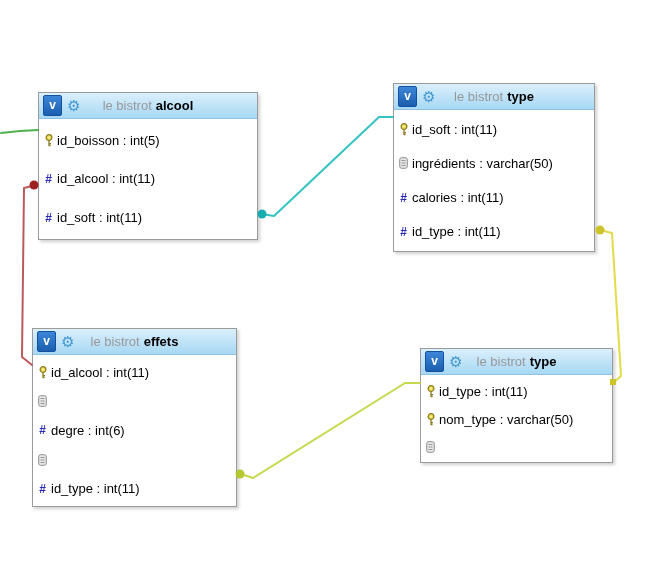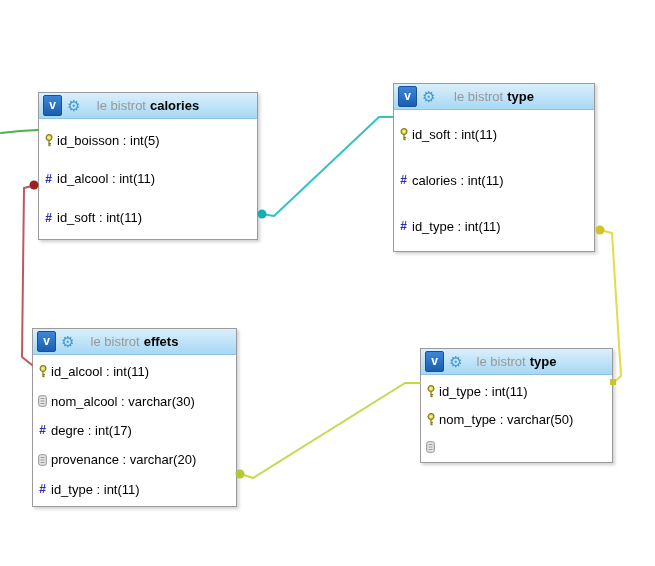--- a/index.html
+++ b/index.html
@@ -48,21 +48,21 @@
 </head>
 <body>
 
 <div id="canvas">
   <div id="tables-layer">
       <div class="table-card" style="left: 38px; top: 92px; width: 220px; height: 148px;">
     <div class="table-header">
       <div class="v-badge">v</div>
       <span class="gear-icon">⚙</span>
       <span class="header-title">
-        <span class="prefix">le bistrot</span><span class="tname">calories</span>
+        <span class="prefix">le bistrot</span><span class="tname">alcool</span>
       </span>
     </div>
     <div class="rows">
           <div class="field-row">
     <span class="field-icon">
               <svg width="10" height="13" viewBox="0 0 10 13">
                 <circle cx="5" cy="3.6" r="2.9" fill="#eadb4e" stroke="#8a7a1e" stroke-width="1.2"></circle>
                 <circle cx="5" cy="3.4" r="0.9" fill="#fdf6c0" stroke="none"></circle>
                 <path d="M5 6.5 L5 12 M5 9.6 L7 9.6 M5 11.5 L6.6 11.5" stroke="#8a7a1e" stroke-width="1.3" fill="none"></path>
               </svg>
@@ -97,20 +97,29 @@
               <svg width="10" height="13" viewBox="0 0 10 13">
                 <circle cx="5" cy="3.6" r="2.9" fill="#eadb4e" stroke="#8a7a1e" stroke-width="1.2"></circle>
                 <circle cx="5" cy="3.4" r="0.9" fill="#fdf6c0" stroke="none"></circle>
                 <path d="M5 6.5 L5 12 M5 9.6 L7 9.6 M5 11.5 L6.6 11.5" stroke="#8a7a1e" stroke-width="1.3" fill="none"></path>
               </svg>
             </span>
     <span class="field-text">id_soft : int(11)</span>
   </div>
           <div class="field-row">
     <span class="field-icon">
+              <svg width="9" height="12" viewBox="0 0 9 12">
+                <rect x="0.7" y="0.7" width="7.6" height="10.6" rx="2" fill="#e6e6e6" stroke="#8f8f8f" stroke-width="1"></rect>
+                <path d="M2.5 3.5 H6.5 M2.5 6 H6.5 M2.5 8.5 H6.5" stroke="#9a9a9a" stroke-width="1"></path>
+              </svg>
+            </span>
+    <span class="field-text">ingrédients : varchar(50)</span>
+  </div>
+          <div class="field-row">
+    <span class="field-icon">
               <span class="num-glyph">#</span>
             </span>
     <span class="field-text">calories : int(11)</span>
   </div>
           <div class="field-row">
     <span class="field-icon">
               <span class="num-glyph">#</span>
             </span>
     <span class="field-text">id_type : int(11)</span>
   </div>
@@ -135,36 +144,34 @@
             </span>
     <span class="field-text">id_alcool : int(11)</span>
   </div>
           <div class="field-row">
     <span class="field-icon">
               <svg width="9" height="12" viewBox="0 0 9 12">
                 <rect x="0.7" y="0.7" width="7.6" height="10.6" rx="2" fill="#e6e6e6" stroke="#8f8f8f" stroke-width="1"></rect>
                 <path d="M2.5 3.5 H6.5 M2.5 6 H6.5 M2.5 8.5 H6.5" stroke="#9a9a9a" stroke-width="1"></path>
               </svg>
             </span>
-    <span class="field-text">nom_alcool : varchar(30)</span>
-  </div>
-          <div class="field-row">
-    <span class="field-icon">
-              <span class="num-glyph">#</span>
-            </span>
-    <span class="field-text">degre : int(17)</span>
-  </div>
-          <div class="field-row">
-    <span class="field-icon">
-              <svg width="9" height="12" viewBox="0 0 9 12">
-                <rect x="0.7" y="0.7" width="7.6" height="10.6" rx="2" fill="#e6e6e6" stroke="#8f8f8f" stroke-width="1"></rect>
-                <path d="M2.5 3.5 H6.5 M2.5 6 H6.5 M2.5 8.5 H6.5" stroke="#9a9a9a" stroke-width="1"></path>
-              </svg>
-            </span>
-    <span class="field-text">provenance : varchar(20)</span>
+  </div>
+          <div class="field-row">
+    <span class="field-icon">
+              <span class="num-glyph">#</span>
+            </span>
+    <span class="field-text">degre : int(6)</span>
+  </div>
+          <div class="field-row">
+    <span class="field-icon">
+              <svg width="9" height="12" viewBox="0 0 9 12">
+                <rect x="0.7" y="0.7" width="7.6" height="10.6" rx="2" fill="#e6e6e6" stroke="#8f8f8f" stroke-width="1"></rect>
+                <path d="M2.5 3.5 H6.5 M2.5 6 H6.5 M2.5 8.5 H6.5" stroke="#9a9a9a" stroke-width="1"></path>
+              </svg>
+            </span>
   </div>
           <div class="field-row">
     <span class="field-icon">
               <span class="num-glyph">#</span>
             </span>
     <span class="field-text">id_type : int(11)</span>
   </div>
         </div>
   </div>
       <div class="table-card" style="left: 420px; top: 348px; width: 193px; height: 115px;">

